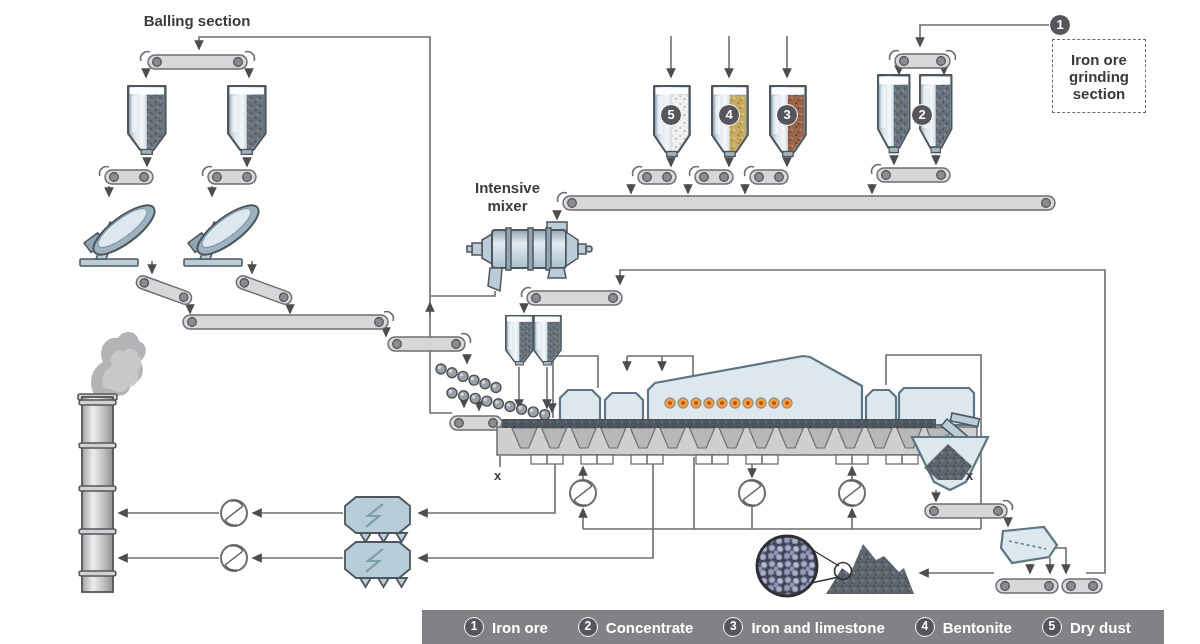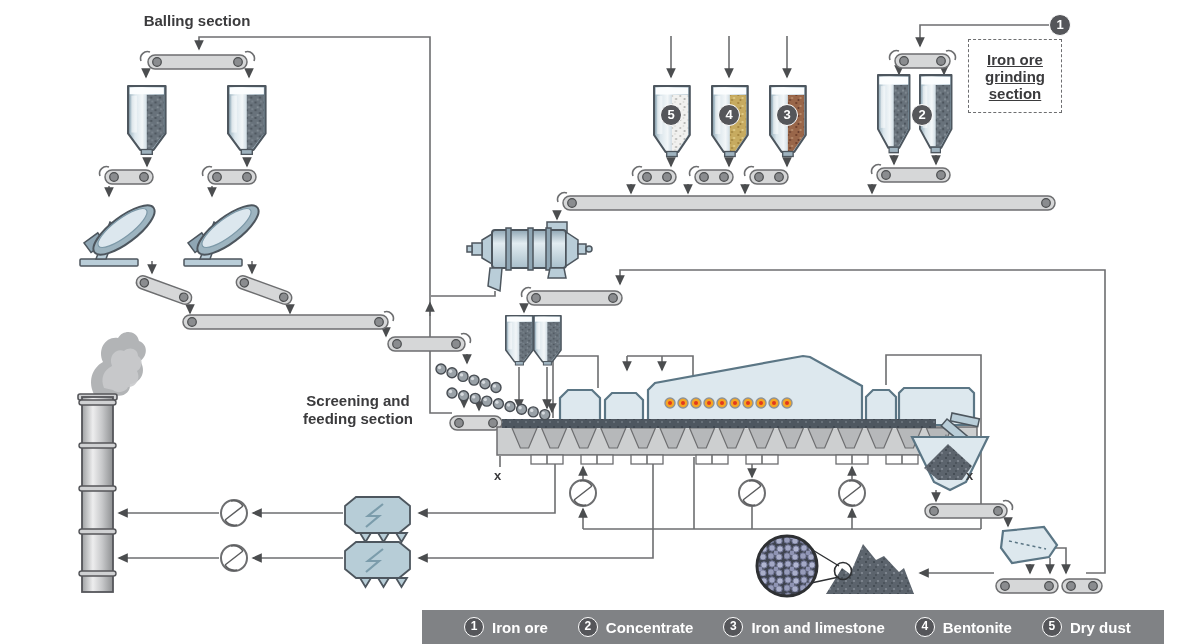--- a/index.html
+++ b/index.html
@@ -5,24 +5,24 @@
   html,body{margin:0;padding:0;background:#fff;}
   #stage{position:relative;width:1164px;height:644px;background:#fff;overflow:hidden;
          font-family:"Liberation Sans",sans-serif;}
   #diagram{position:absolute;left:0;top:0;}
   .lbl{position:absolute;font:700 15px/18px "Liberation Sans",sans-serif;
        color:var(--c-label-text,#3b3b3d);text-align:center;}
   .xmark{position:absolute;font:700 13px "Liberation Sans",sans-serif;color:#3b3b3d;}
   .badge{position:absolute;width:22px;height:22px;border-radius:50%;
          background:var(--c-badge-bg,#55565a);border:1.6px solid #fff;color:#fff;
          font:700 13px/19px "Liberation Sans",sans-serif;text-align:center;box-sizing:border-box;}
-  .dash-box{position:absolute;left:968px;top:39px;width:94px;height:74px;
+  .dash-box{position:absolute;left:1052px;top:39px;width:94px;height:74px;
          border:1.6px dashed #6d6e70;box-sizing:border-box;display:flex;align-items:center;
          justify-content:center;text-align:center;padding:2px;
-         font:700 15px/17px "Liberation Sans",sans-serif;color:var(--c-label-text,#3b3b3d);text-decoration:underline;}
+         font:700 15px/17px "Liberation Sans",sans-serif;color:var(--c-label-text,#3b3b3d);}
   .legend-bar{position:absolute;left:422px;top:610px;width:778px;height:34px;
          background:var(--c-legend-bar-bg,#808285);display:flex;align-items:center;
          gap:30px;padding-left:42px;box-sizing:border-box;}
   .legend-item{display:flex;align-items:center;gap:8px;color:var(--c-legend-text,#fff);
          font:600 15px "Liberation Sans",sans-serif;white-space:nowrap;}
   .legend-badge{width:20px;height:20px;border-radius:50%;background:var(--c-badge-bg,#55565a);
          border:1.6px solid #fff;color:#fff;font:700 12px/17px "Liberation Sans",sans-serif;
          text-align:center;box-sizing:border-box;flex:0 0 auto;}
   
   .flow{fill:none;stroke:var(--c-line,#6d6e70);stroke-width:1.6;}
@@ -463,23 +463,23 @@
     <path d="M1009,541 L1046,549" stroke="#5b7685" stroke-width="1.5" stroke-dasharray="3,3" fill="none"></path>
     <path d="M826,594 L842,568 L850,574 L863,544 L876,560 L884,556 L899,572 L904,568 L914,594 Z" fill="url(#patPile)"></path>
     <circle cx="843" cy="571" r="8.5" fill="none" stroke="#2e3033" stroke-width="1.6"></circle>
     <path d="M811,549 L839,566 M811,583 L839,577" stroke="#2e3033" stroke-width="1.4" fill="none"></path>
     <circle cx="787" cy="566" r="30" fill="url(#patPellets)" stroke="#2e3033" stroke-width="3"></circle>
   </g>
 </svg>
 
 <div class="lbl" style="left:87px;top:12px;width:220px;">Balling section</div>
 <div class="dash-box">Iron ore grinding section</div>
-<div class="lbl" style="left:276px;top:392px;width:164px;">
-  <span>Screening and</span><br>
-  <span>feeding section</span>
+<div class="lbl" style="left:440px;top:179px;width:135px;">
+  <span>Intensive</span><br>
+  <span>mixer</span>
 </div>
 <div class="xmark" style="left:494px;top:468px;">x</div>
 <div class="xmark" style="left:966px;top:468px;">x</div>
 
 <div class="badge" style="left:1049px;top:14px;">1</div>
 <div class="badge" style="left:911px;top:104px;">2</div>
 <div class="badge" style="left:776px;top:104px;">3</div>
 <div class="badge" style="left:718px;top:104px;">4</div>
 <div class="badge" style="left:660px;top:104px;">5</div>
 

